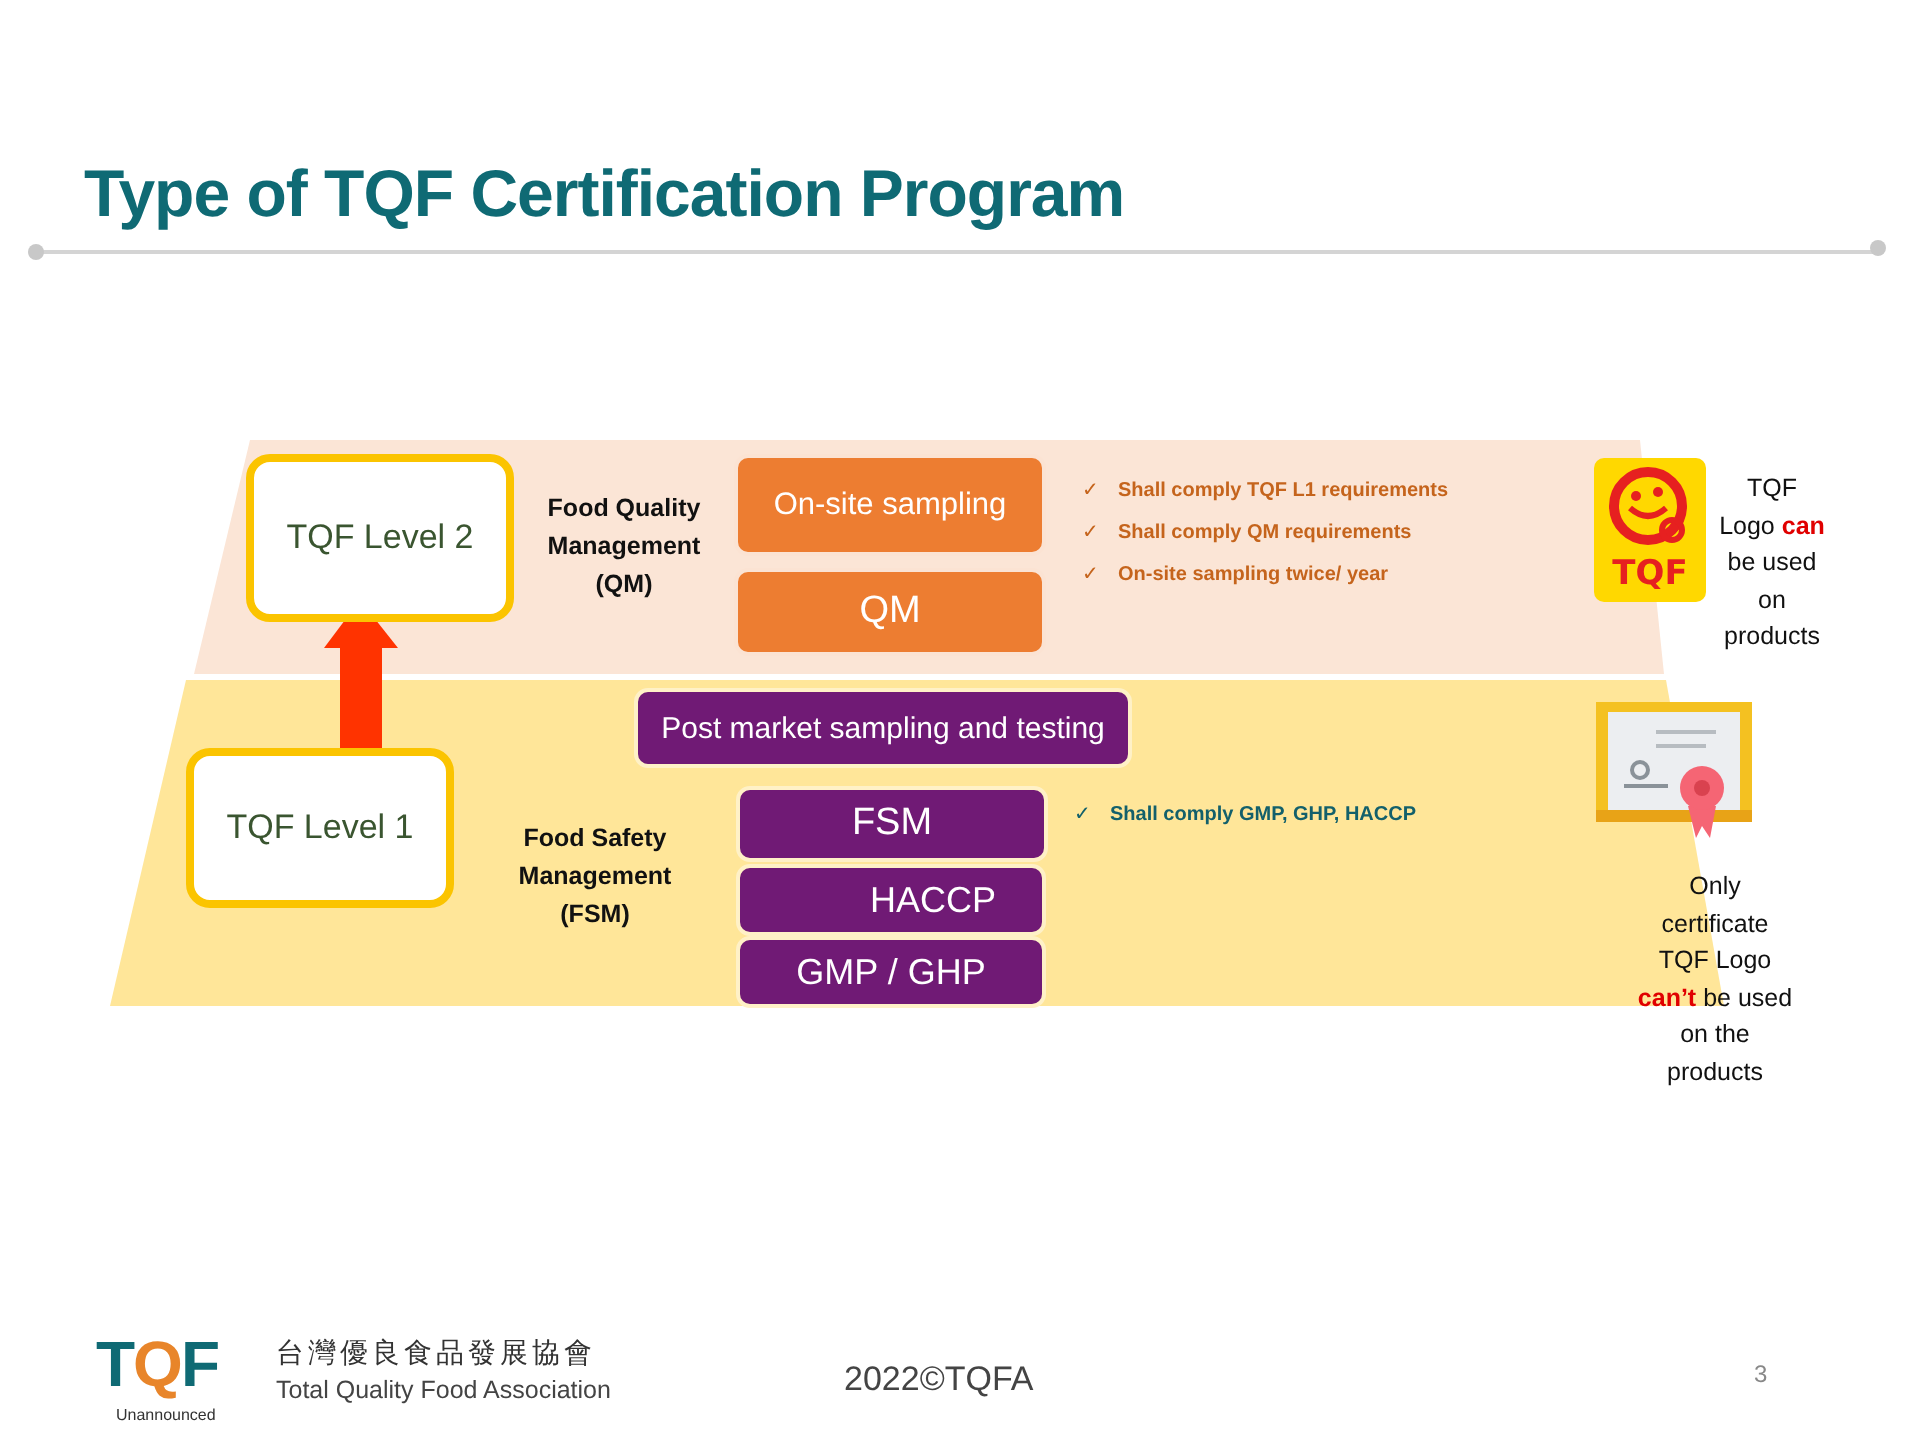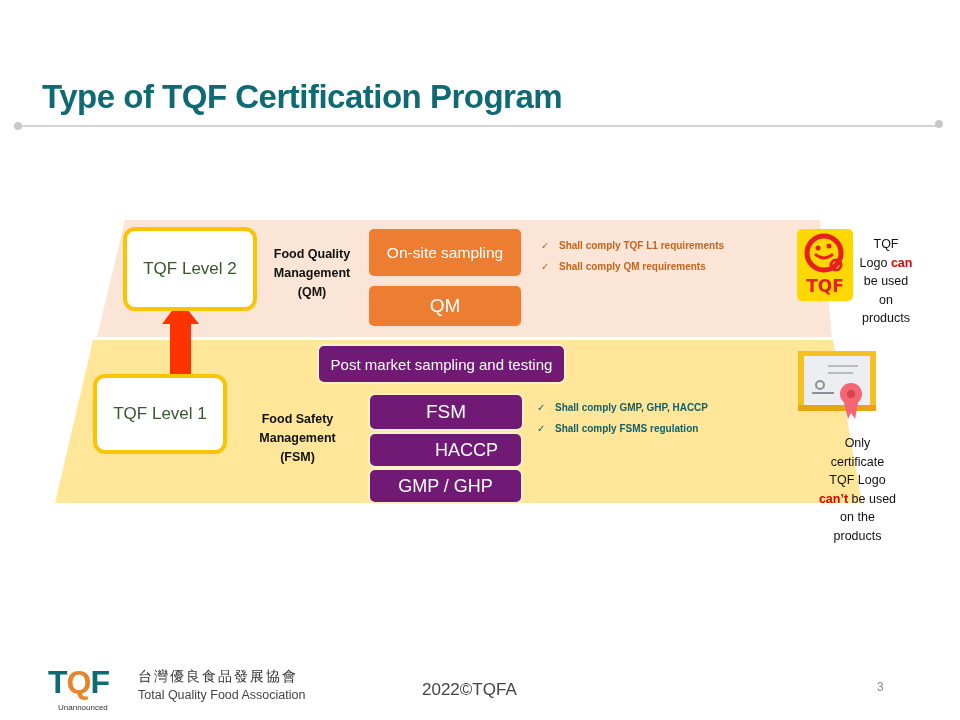--- a/index.html
+++ b/index.html
@@ -43,20 +43,21 @@
 <div class="abs mgmt" style="left:262px;top:245px;width:100px;">
   <div>Food Quality</div>
   <div>Management</div>
   <div>(QM)</div>
 </div>
 <div class="abs obox" style="left:367px;top:227px;width:156px;height:51px;font-size:15.5px;">On-site sampling</div>
 <div class="abs obox" style="left:367px;top:284px;width:156px;height:44px;font-size:19px;">QM</div>
 <ul class="abs req" style="left:541px;top:235px;width:255px;color:#c5641c;">
   <li>Shall comply TQF L1 requirements</li>
   <li>Shall comply QM requirements</li>
+  <li>On-site sampling twice/ year</li>
 </ul>
 
 <div class="abs" style="left:797px;top:229px;width:56px;height:72px;background:#ffd800;border-radius:5px;">
   <svg width="56" height="72" viewBox="0 0 56 72">
     <circle cx="27" cy="24" r="17" fill="none" stroke="#e62020" stroke-width="5"></circle>
     <path d="M18 25 Q27 33 36 25" fill="none" stroke="#e62020" stroke-width="3"></path>
     <circle cx="21" cy="19" r="2.5" fill="#e62020"></circle>
       <circle cx="32" cy="17" r="2.5" fill="#e62020"></circle>
     <circle cx="39" cy="36" r="5" fill="none" stroke="#e62020" stroke-width="3"></circle>
     <text x="28" y="63" font-family="DejaVu Sans, sans-serif" font-weight="bold" font-size="17" fill="#e62020" text-anchor="middle">TQF</text>
@@ -75,21 +76,20 @@
   <div>Food Safety</div>
   <div>Management</div>
   <div>(FSM)</div>
 </div>
 <div class="abs tbox" style="left:317px;top:344px;width:249px;height:40px;font-size:15px;">Post market sampling and testing</div>
 <div class="abs tbox" style="left:368px;top:393px;width:156px;height:38px;font-size:19px;">FSM</div>
 <div class="abs tbox" style="left:368px;top:432px;width:155px;height:36px;font-size:18px;padding-left:42px;">HACCP</div>
 <div class="abs tbox" style="left:368px;top:468px;width:155px;height:36px;font-size:18px;">GMP / GHP</div>
 <ul class="abs req" style="left:537px;top:397px;width:255px;color:#13606b;">
   <li>Shall comply GMP, GHP, HACCP</li>
-  <li>Shall comply FSMS regulation</li>
 </ul>
 
 <div class="abs" style="left:798px;top:351px;width:80px;height:70px;">
   <svg width="80" height="70" viewBox="0 0 80 70">
     <rect x="0" y="0" width="78" height="60" fill="#f4c121"></rect>
     <rect x="0" y="54" width="78" height="6" fill="#e8a317"></rect>
     <rect x="6" y="5" width="66" height="49" fill="#eceef1"></rect>
     <line x1="30" y1="15" x2="60" y2="15" stroke="#b7bcc1" stroke-width="2"></line>
     <line x1="30" y1="22" x2="55" y2="22" stroke="#b7bcc1" stroke-width="2"></line>
     <circle cx="22" cy="34" r="4" fill="none" stroke="#8a9299" stroke-width="2"></circle>

